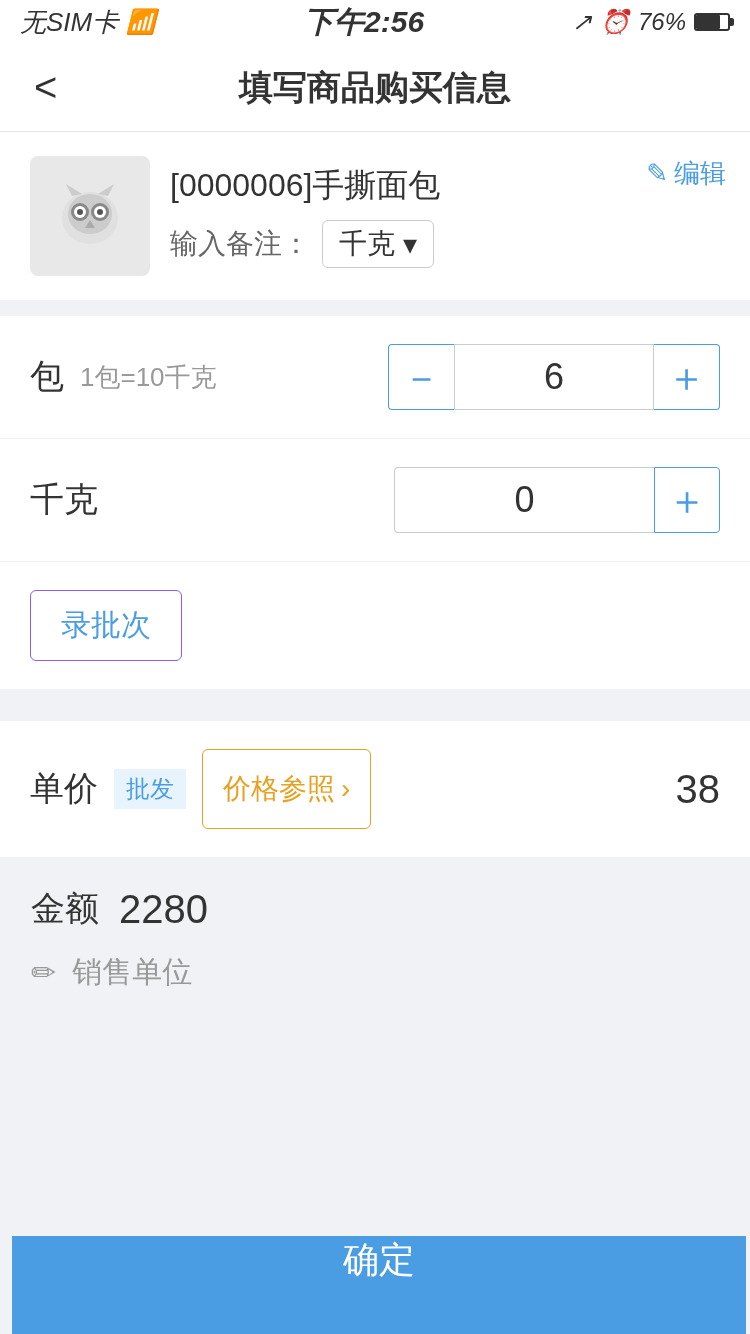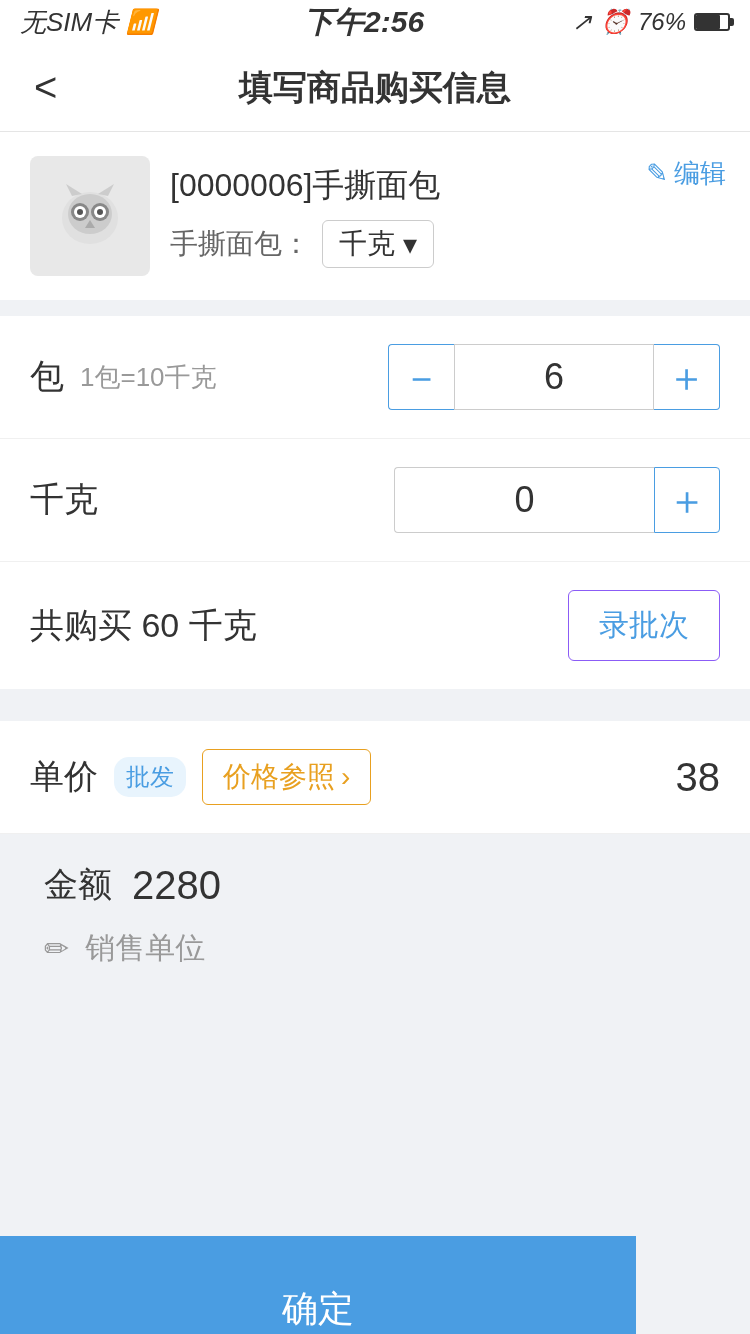--- a/index.html
+++ b/index.html
@@ -242,45 +242,45 @@
       display: flex;
       align-items: center;
       gap: 16px;
     }
     .price-label { font-size: 34px; color: #333; }
     .batch-tag {
       background: #e8f4fd;
       color: #4a9de2;
       font-size: 24px;
       padding: 4px 12px;
-      border-radius: 15px;
+      border-radius: 0;
     }
     .price-ref-btn {
       border: 1.5px solid #e8a020;
       color: #e8a020;
       background: #fff;
-      padding: 8px 20px;
+      padding: 20px 20px;
       font-size: 28px;
       border-radius: 6px;
       display: flex;
       align-items: center;
       gap: 6px;
       cursor: pointer;
     }
     .price-value {
       font-size: 40px;
       font-weight: 500;
       color: #333;
       margin-left: 16px;
     }
 
     
     .amount-section {
       background: #f0f2f5;
-      padding: 28px 30px 0 44px;
+      padding: 28px 30px 0 31px;
     }
     .amount-row {
       display: flex;
       align-items: center;
       gap: 20px;
       margin-bottom: 20px;
     }
     .amount-label { font-size: 34px; color: #333; }
     .amount-value { font-size: 40px; font-weight: 500; color: #333; }
     .note-row {
@@ -296,26 +296,26 @@
     .content-area {
       background: #f0f2f5;
       flex: 1;
       min-height: 340px;
     }
 
     
     .confirm-bar {
       position: fixed;
       bottom: 0;
-      left: 0;
-      width: 636px;
+      left: 12px;
+      width: 734px;
       height: 98px;
       background: #4a9de2;
       display: flex;
-      align-items: flex-end;
+      align-items: flex-start;
       justify-content: center;
       cursor: pointer;
     }
     .confirm-text {
       font-size: 36px;
       color: #fff;
       font-weight: 500;
     }
 
     .page-content {
@@ -367,21 +367,21 @@
 
         <polygon points="40,44 35,52 45,52" fill="#aaa"></polygon>
 
         <polygon points="22,20 16,8 32,18" fill="#ccc"></polygon>
         <polygon points="58,20 64,8 48,18" fill="#ccc"></polygon>
       </svg>
     </div>
     <div class="product-info">
       <div class="product-name">[0000006]手撕面包</div>
       <div class="product-unit">
-        <span>手撕面包：</span>
+        <span>输入备注：</span>
         <div class="unit-selector">
           <span>千克</span>
           <span>▾</span>
         </div>
       </div>
     </div>
     <div class="edit-btn">
       <span>✎</span>
       <span>编辑</span>
     </div>
@@ -408,21 +408,20 @@
         <span>千克</span>
       </div>
       <div class="input-controls-nomin">
         <input class="ctrl-input-wide" type="text" value="0" style="">
         <button class="ctrl-plus-only">＋</button>
       </div>
     </div>
   </div>
 
   <div class="total-row">
-    <div class="total-text">共购买 60 千克</div>
     <button class="record-btn">录批次</button>
   </div>
 
   <div class="divider"></div>
 
   <div class="price-section">
     <div class="price-left">
       <span class="price-label">单价</span>
       <span class="batch-tag">批发</span>
       <button class="price-ref-btn">

